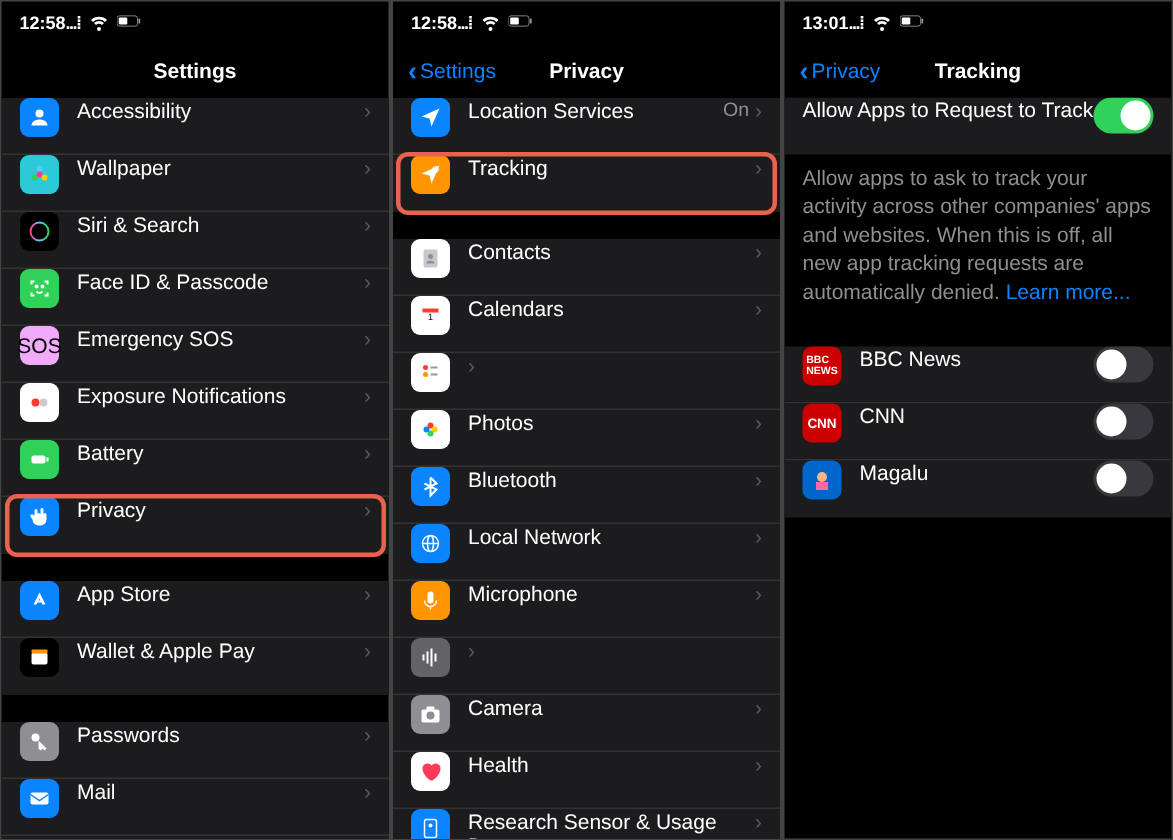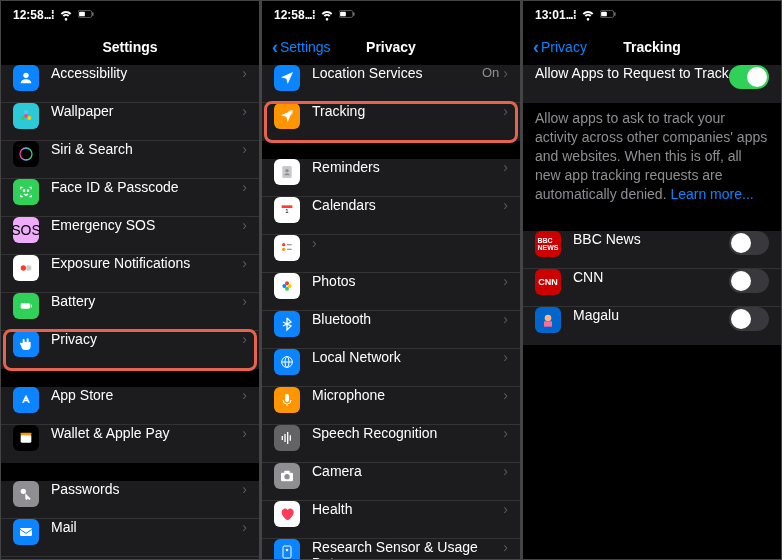--- a/index.html
+++ b/index.html
@@ -244,21 +244,21 @@
       </div>
       <div class="group">
         <div class="row">
           <span class="icon-box" style="background: rgb(255, 255, 255);">
             <svg viewBox="0 0 24 24" fill="#c7c7cc">
               <rect x="5" y="3" width="14" height="18" rx="2"></rect>
               <circle cx="12" cy="10" r="2.5" fill="#8e8e93"></circle>
               <path d="M8 17c0-2 2-3 4-3s4 1 4 3" fill="#8e8e93"></path>
             </svg>
           </span>
-          <span class="row-label">Reminders</span>
+          <span class="row-label">Contacts</span>
           <span class="chevron">›</span>
         </div>
         <div class="row">
           <span class="icon-box" style="background: rgb(255, 255, 255);">
             <svg viewBox="0 0 24 24">
               <rect x="4" y="5" width="16" height="15" rx="2" fill="#fff"></rect>
               <rect x="4" y="5" width="16" height="4" fill="#ff3b30"></rect>
               <text x="12" y="17" text-anchor="middle" font-size="9" fill="#000">1</text>
             </svg>
           </span>
@@ -317,21 +317,20 @@
           </span>
           <span class="row-label">Microphone</span>
           <span class="chevron">›</span>
         </div>
         <div class="row">
           <span class="icon-box" style="background: rgb(99, 99, 102);">
             <svg viewBox="0 0 24 24" fill="#fff">
               <path d="M8 6h2v12H8zM12 3h2v18h-2zM16 8h2v8h-2zM4 9h2v6H4z"></path>
             </svg>
           </span>
-          <span class="row-label">Speech Recognition</span>
           <span class="chevron">›</span>
         </div>
         <div class="row">
           <span class="icon-box" style="background: rgb(142, 142, 147);">
             <svg viewBox="0 0 24 24" fill="#fff">
               <rect x="3" y="7" width="18" height="13" rx="2"></rect>
               <circle cx="12" cy="13" r="4" fill="#8e8e93"></circle>
               <rect x="8" y="4" width="8" height="4" rx="1"></rect>
             </svg>
           </span>

